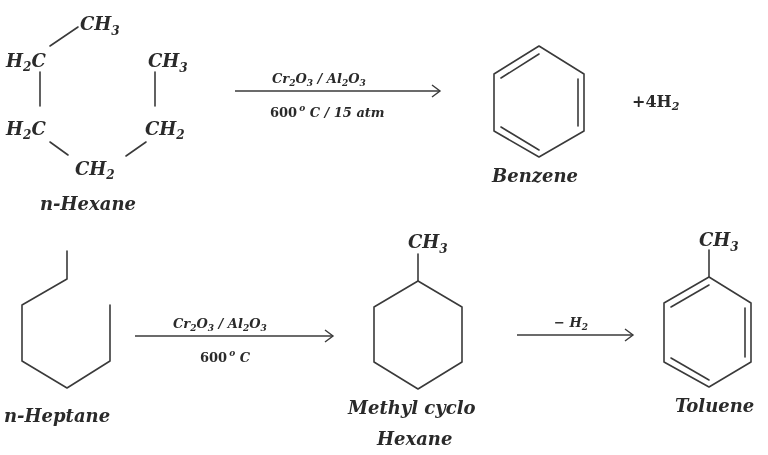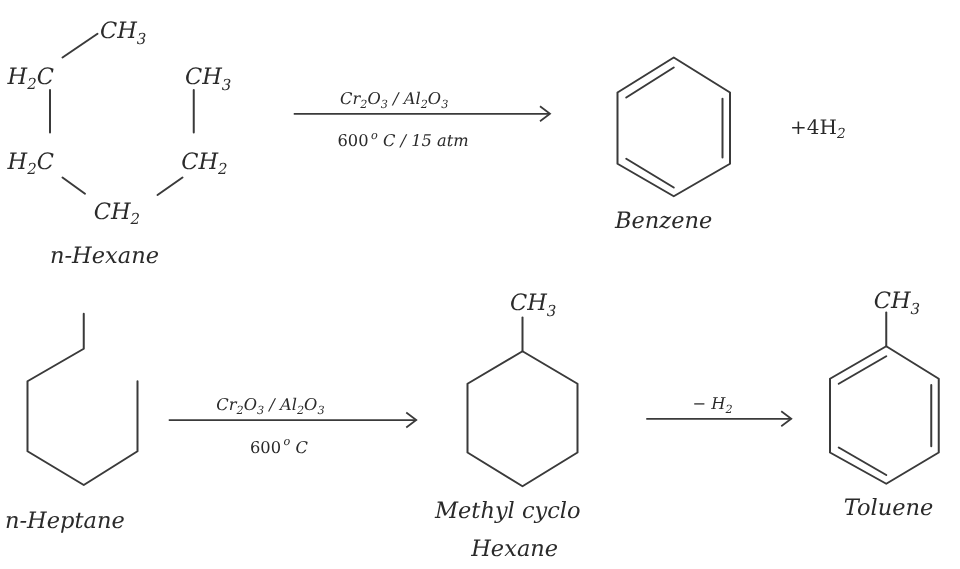--- a/index.html
+++ b/index.html
@@ -1,16 +1,16 @@
 <!DOCTYPE html>
 <html><head>
 <meta charset="utf-8">
 <style>
   html, body { margin: 0; padding: 0; background: #ffffff; }
-  #stage { position: relative; width: 768px; height: 455px; background: #ffffff; overflow: hidden; }
+  #stage { position: relative; width: 768px; height: 455px; background: #ffffff; overflow: hidden; font-weight: bold; }
   svg { position: absolute; left: 0; top: 0; }
   .lbl { font-family: "DejaVu Serif", "Liberation Serif", serif; font-style: italic; fill: #2a2a2a; }
   .bond { stroke: #3a3a3a; stroke-width: 1.6; fill: none; stroke-linecap: round; stroke-linejoin: round; }
   .arrow { stroke: #3a3a3a; stroke-width: 1.4; fill: none; }
   .cond { font-family: "DejaVu Serif", "Liberation Serif", serif; font-style: italic; fill: #2a2a2a; font-size: 13px; }
   .big { font-size: 18px; }
   .med { font-size: 16px; }
 </style>
 </head>
 <body>

